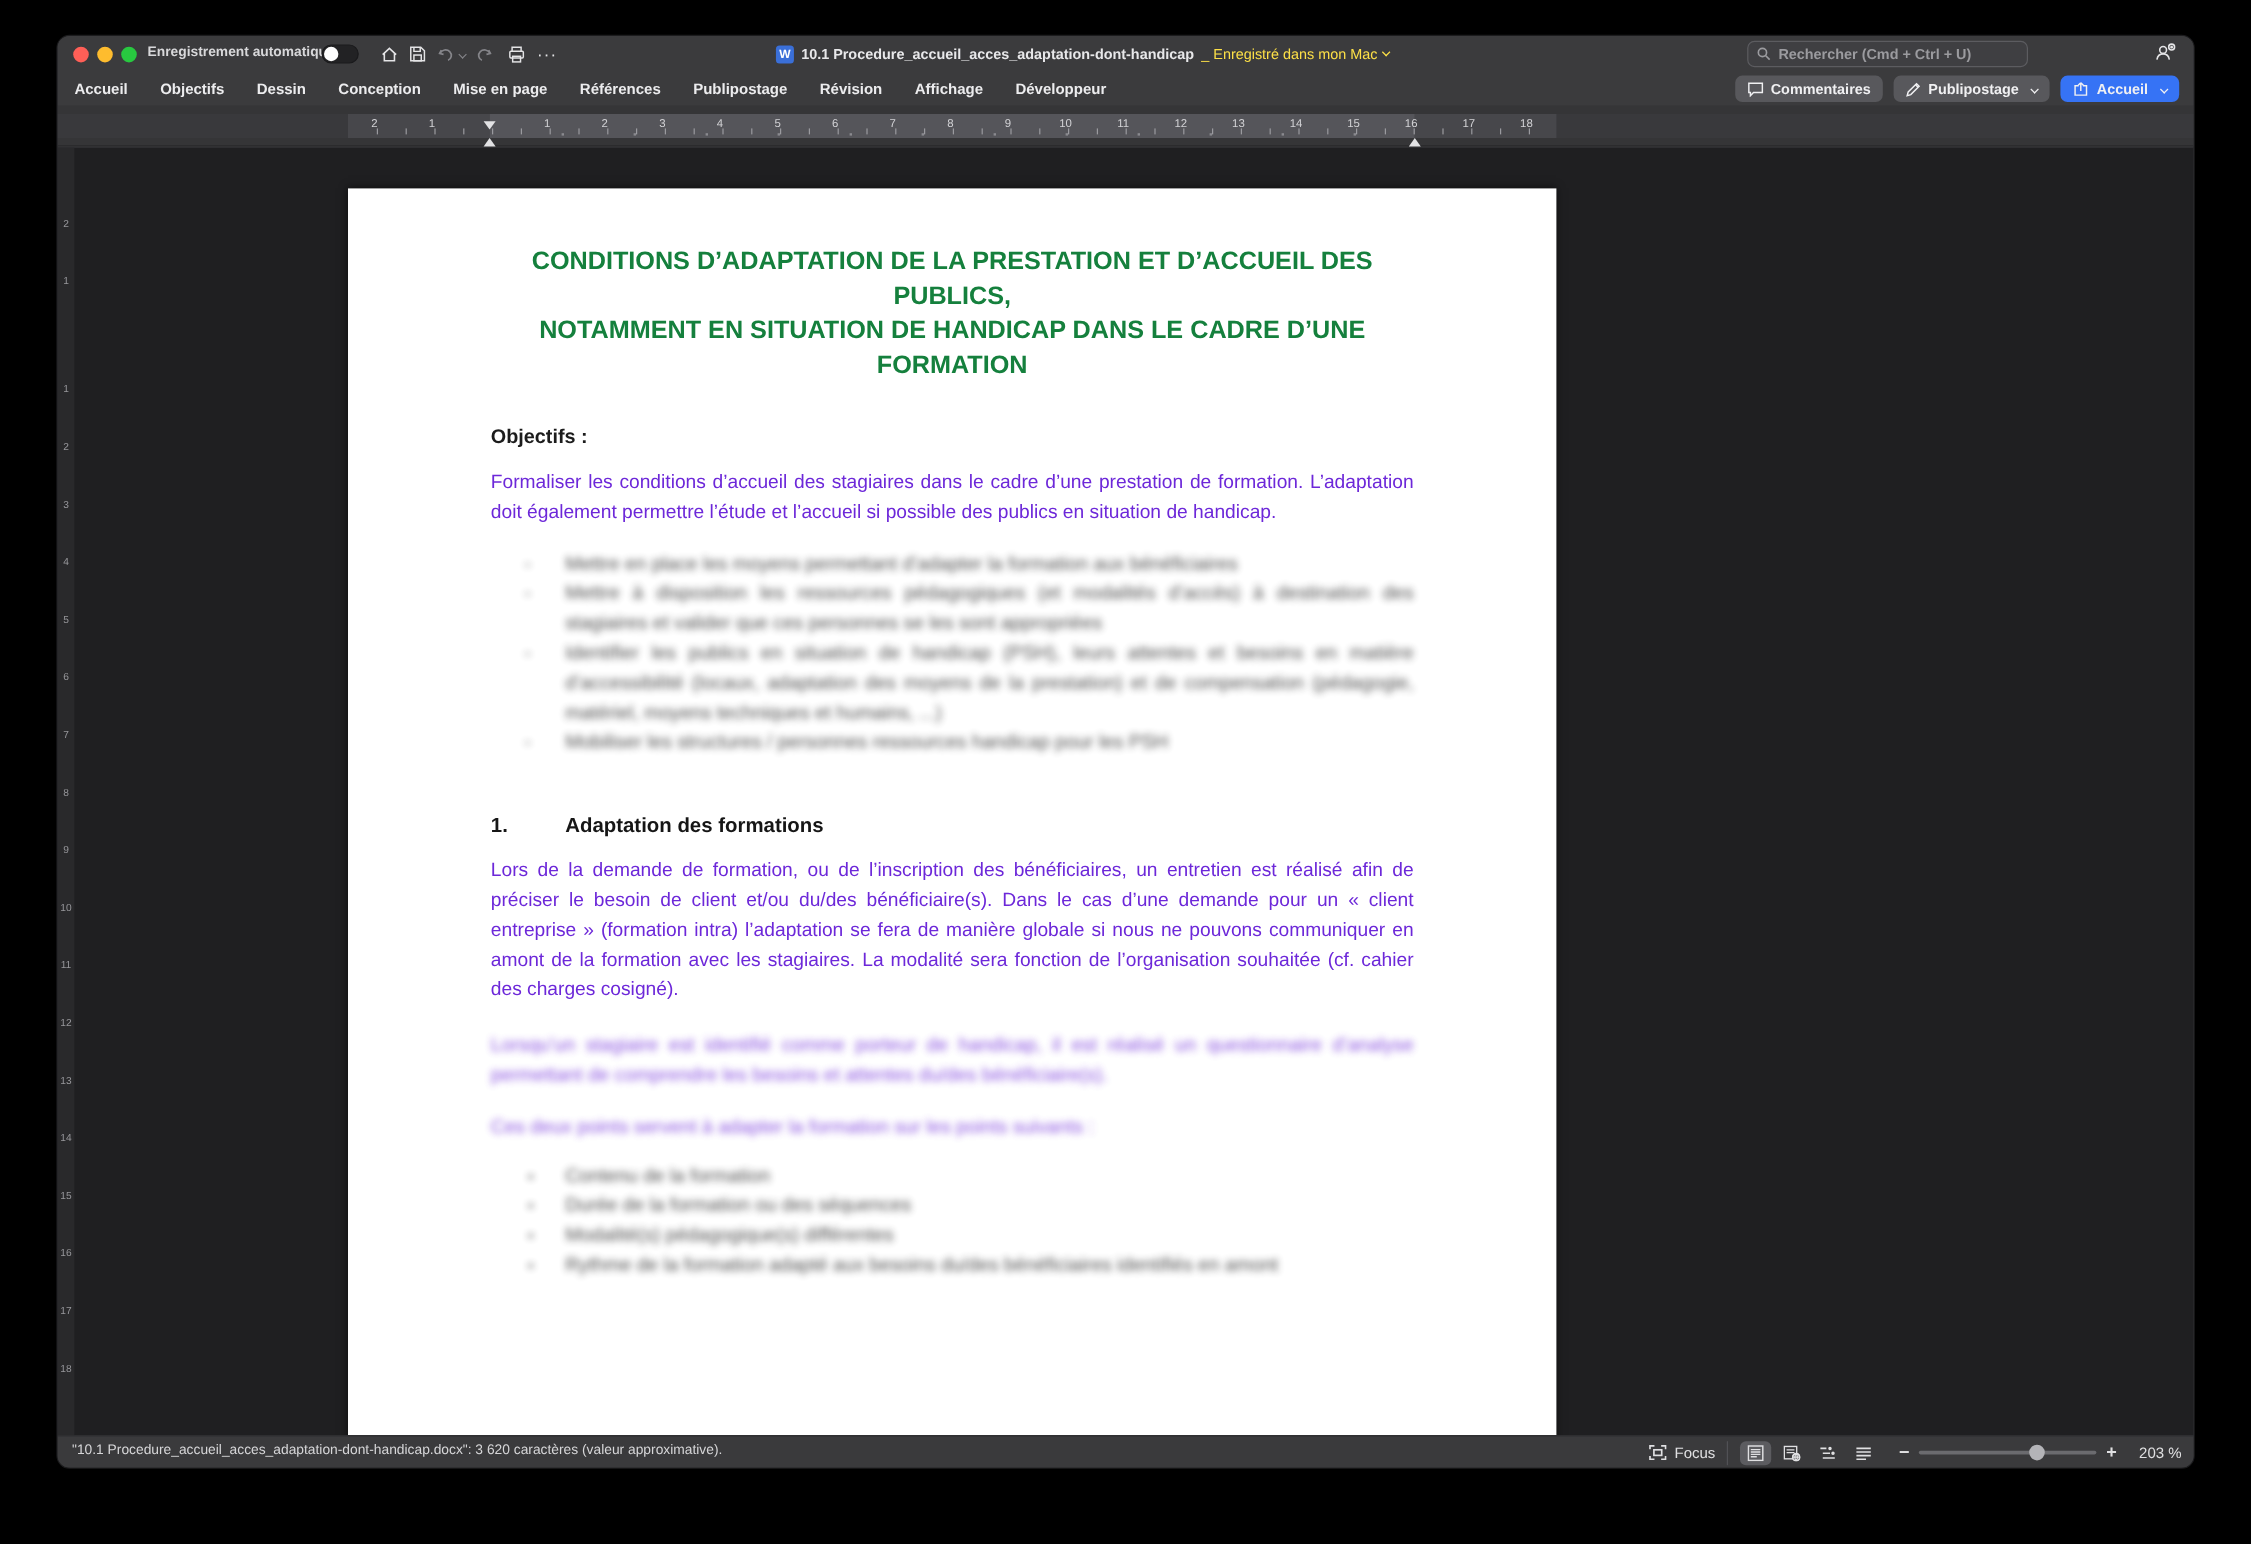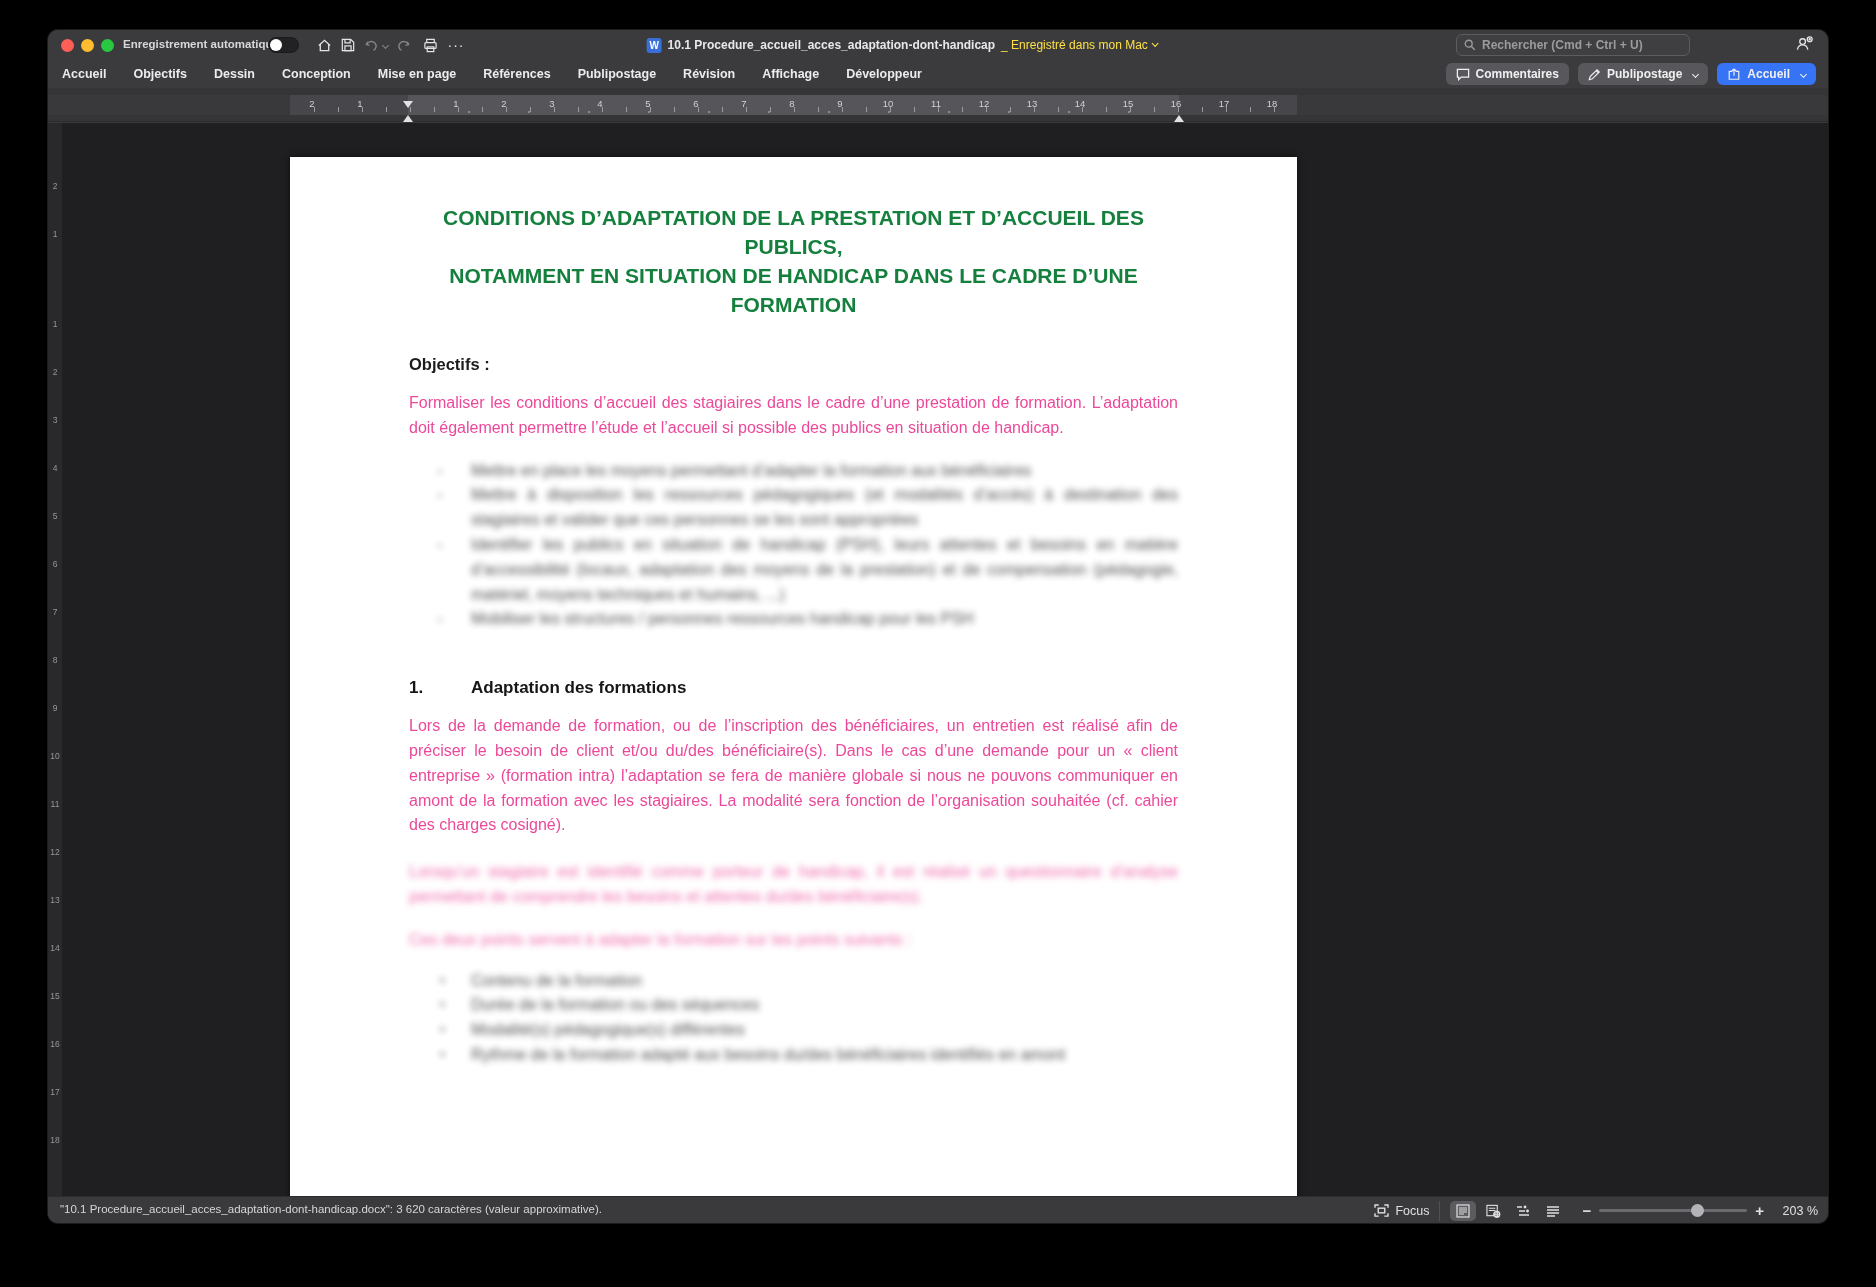--- a/index.html
+++ b/index.html
@@ -62,21 +62,21 @@
   #vruler { position:absolute; left:0; top:0; width:14px; height:100%; background:#29292b; }
   .vnum { position:absolute; left:0; width:14px; text-align:center; font-size:8.5px; color:#97979b; }
   #page { position:absolute; left:242px; top:34px; width:1007px; height:1120px; background:#ffffff;
     box-shadow:0 0 7px rgba(0,0,0,.6); color:#212121; }
   #page-inner { padding:46px 119px 0 119px; }
 
   #doc-heading { text-align:center; margin-bottom:36px; }
   .title-line { font-size:21px; line-height:29px; font-weight:700; color:#15803d; }
 
   .h-bold { font-size:16.5px; font-weight:700; color:#1c1c1c; margin-bottom:17px; }
-  .para { font-size:16px; line-height:24.8px; text-align:justify; margin-bottom:14px; color:#ec4899; }
+  .para { font-size:16px; line-height:24.8px; text-align:justify; margin-bottom:14px; color:#6d28d9; }
   .redacted { filter:blur(3.2px); opacity:.8; }
 
   ul.doc-list { list-style:none; margin:0 0 14px 0; }
   ul.doc-list li { position:relative; padding-left:62px; font-size:16px; line-height:24.8px; text-align:justify; color:#262626; }
   ul.doc-list li .glyph { position:absolute; left:28px; }
   ul#bullet-list li .glyph { left:31px; font-size:13px; }
 
   #section1-heading { position:relative; padding-left:62px; font-size:17px; font-weight:700; color:#161616; margin:46px 0 16px 0; }
   #section1-heading .num { position:absolute; left:0; }
 

